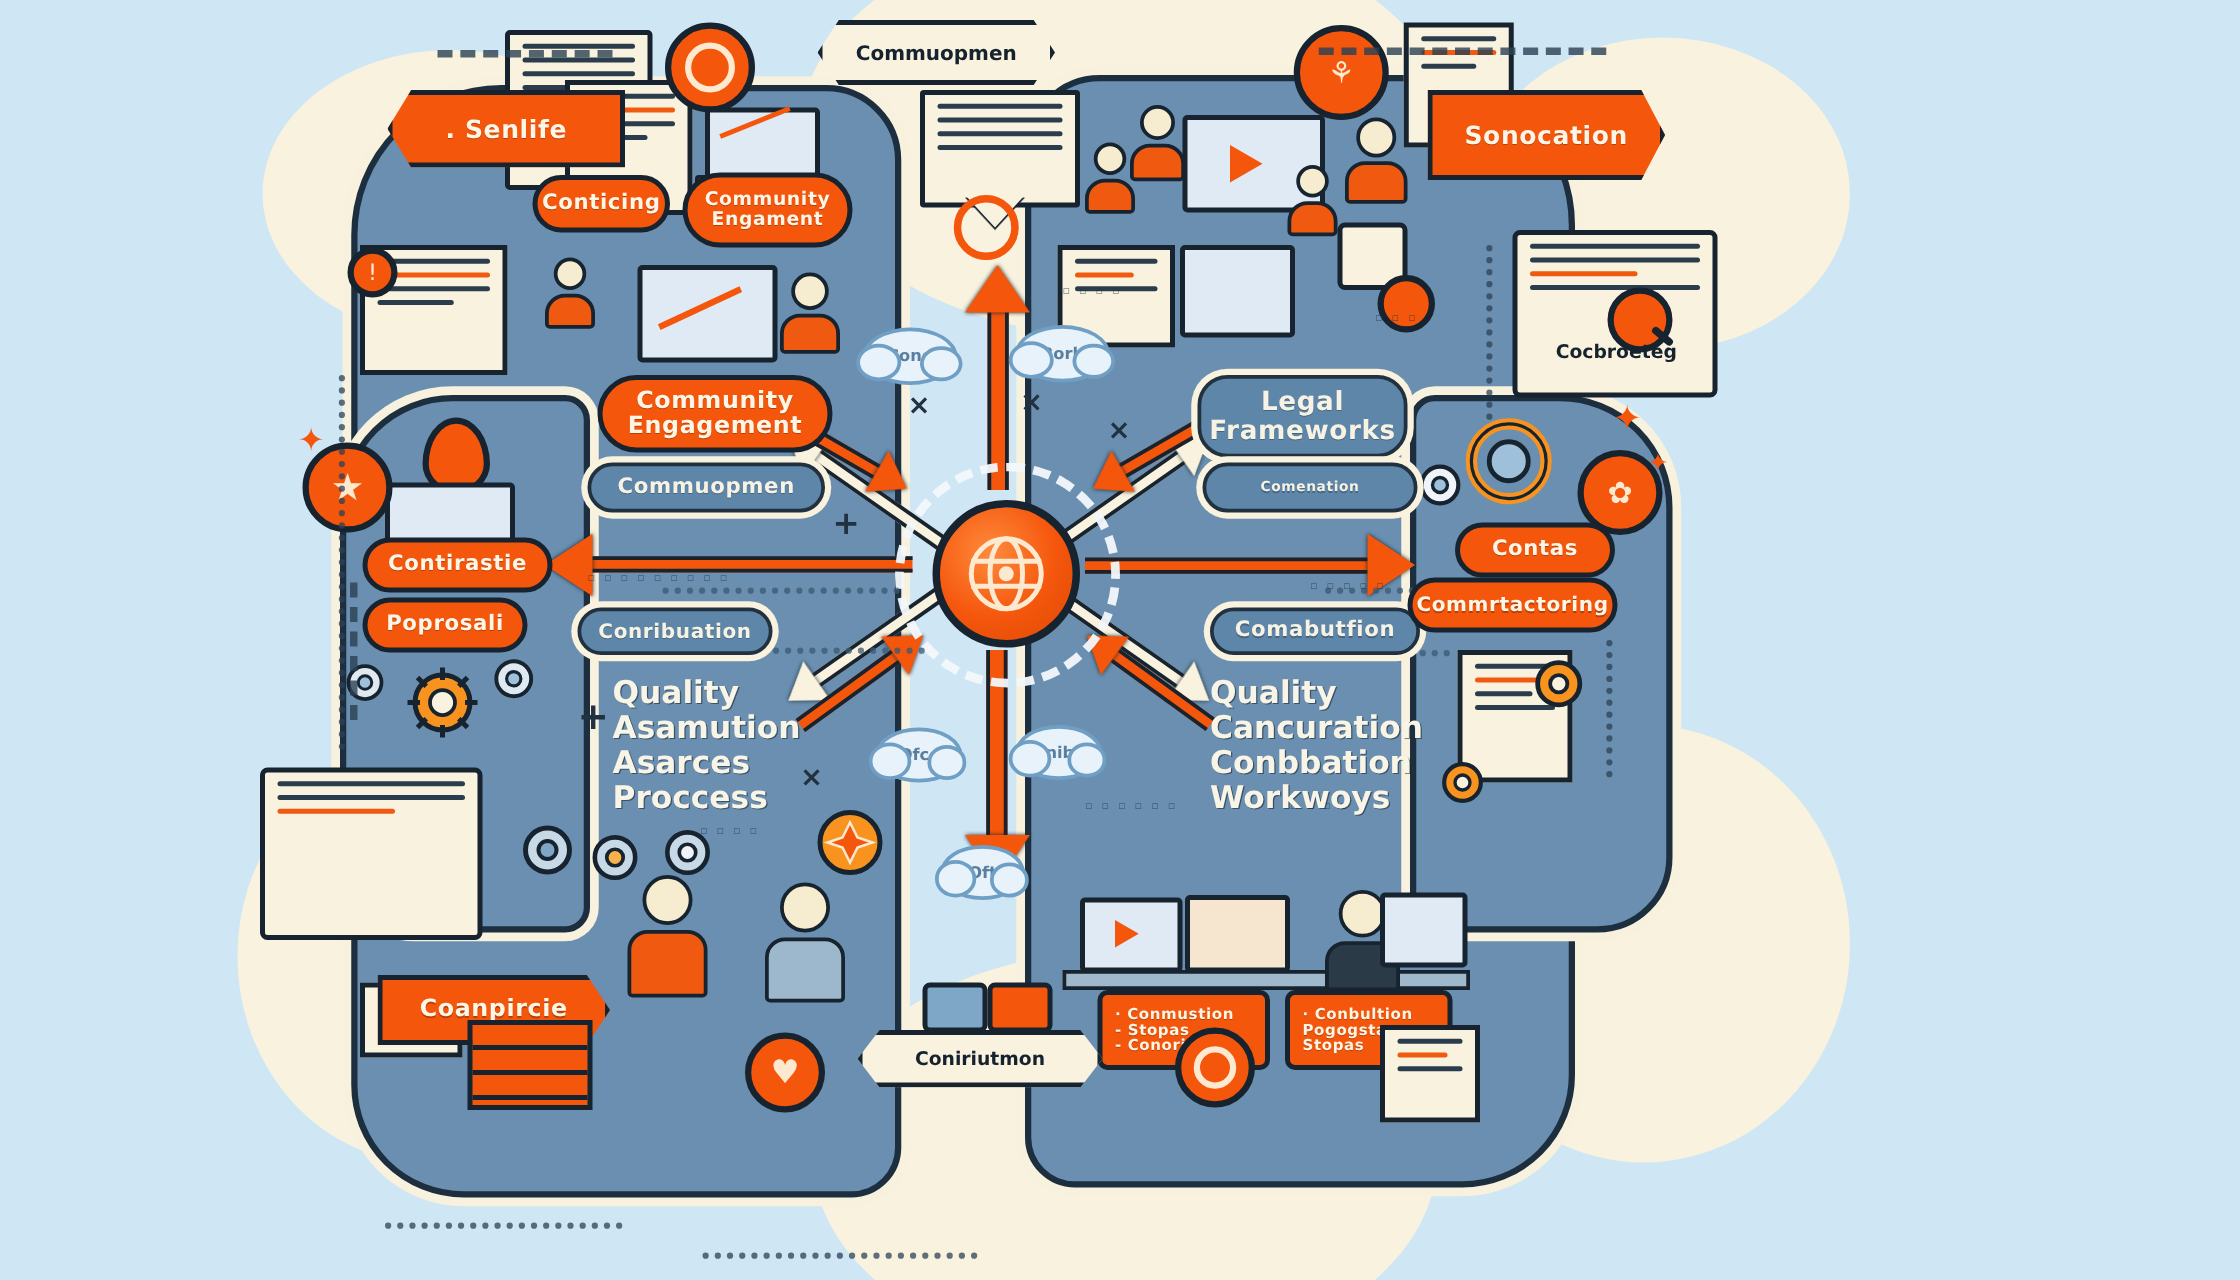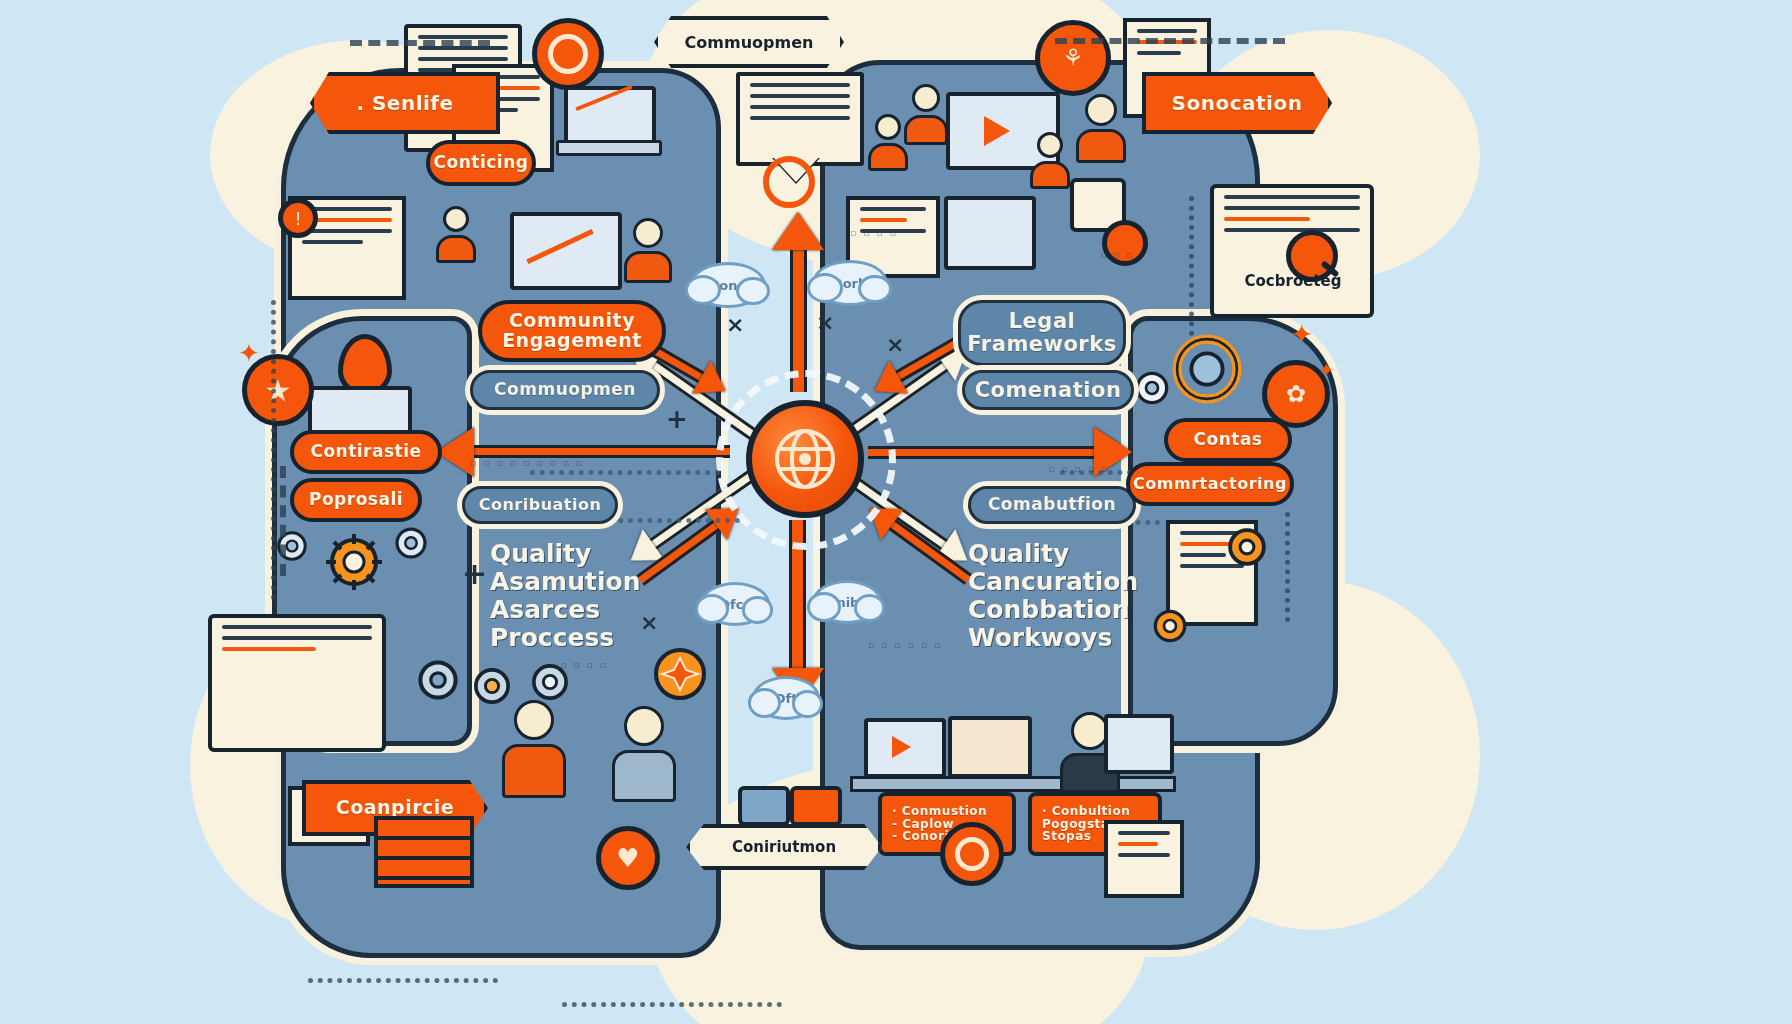--- a/index.html
+++ b/index.html
@@ -499,26 +499,29 @@
       <div class="ln"></div>
       <div class="ln"></div>
       <div class="ln"></div>
   </div>
   <div style="position:absolute;left:772px;top:156px;width:0;height:0;border-left:24px solid transparent;border-right:24px solid transparent;border-top:26px solid #f8f2de;filter:drop-shadow(0 2px 0 #17232e);"></div>
   <div class="circ" style="left:763px;top:156px;width:40px;height:40px;background:none;border:6px solid #f4560c;"></div>
 
   <div class="pill orange tag-left" style="left:310px;top:72px;width:190px;height:62px;font-size:20px;">
     <span>. Senlife</span>
   </div>
-  <div class="pill orange tag-right" style="left:1142px;top:72px;width:190px;height:62px;font-size:20px;">
+  <div class="pill orange tag-right" style="left:1142px;top:72px;width:190px;height:72px;font-size:20px;">
     <span>Sonocation</span>
   </div>
 
   <div class="pill orange round" style="left:426px;top:140px;width:110px;height:46px;font-size:17px;">
     <span>Conticing</span>
+  </div>
+  <div class="pill orange round" style="left:546px;top:138px;width:136px;height:60px;font-size:15px;padding:0 6px;">
+    <span>Community Engament</span>
   </div>
 
   <div class="pill orange round" style="left:478px;top:300px;width:188px;height:62px;font-size:19px;padding:0 8px;">
     <span>Community Engagement</span>
   </div>
   <div class="pill blue" style="left:470px;top:370px;width:190px;height:40px;font-size:17px;">
     <span>Commuopmen</span>
   </div>
 
   <div class="pill orange round" style="left:290px;top:430px;width:152px;height:44px;font-size:17px;">
@@ -535,21 +538,21 @@
   <div class="multiline" style="left:490px;top:540px;width:220px;font-size:25px;">
     <div>Quality</div>
     <div>Asamution</div>
     <div>Asarces</div>
     <div>Proccess</div>
   </div>
 
   <div class="pill blue" style="left:958px;top:300px;width:168px;height:66px;font-size:21px;padding:0 8px;line-height:1.1;border-radius:24px;">
     <span>Legal Frameworks</span>
   </div>
-  <div class="pill blue" style="left:962px;top:370px;width:172px;height:40px;font-size:21px;">
+  <div class="pill blue" style="left:962px;top:370px;width:172px;height:40px;font-size:11px;">
     <span>Comenation</span>
   </div>
   <div class="pill blue" style="left:968px;top:486px;width:168px;height:38px;font-size:17px;">
     <span>Comabutfion</span>
   </div>
 
   <div class="multiline" style="left:968px;top:540px;width:230px;font-size:25px;">
     <div>Quality</div>
     <div>Cancuration</div>
     <div>Conbbation</div>
@@ -558,21 +561,21 @@
 
   <div class="pill orange round" style="left:1164px;top:398px;width:128px;height:44px;font-size:17px;margin-top:20px;">
     <span>Contas</span>
   </div>
   <div class="pill orange round" style="left:1126px;top:462px;width:168px;height:44px;font-size:16px;">
     <span>Commrtactoring</span>
   </div>
 
   <div class="pill orange" style="left:878px;top:792px;width:138px;height:64px;font-size:12px;flex-direction:column;justify-content:center;align-items:flex-start;padding-left:10px;border-radius:8px;">
     <span>· Conmustion</span>
-    <span>- Caplow</span>
+    <span>- Stopas</span>
     <span>- Conorics</span>
   </div>
   <div class="pill orange" style="left:1028px;top:792px;width:134px;height:64px;font-size:12px;flex-direction:column;justify-content:center;align-items:flex-start;padding-left:10px;border-radius:8px;">
     <span>· Conbultion</span>
     <span>Pogogstas</span>
     <span>Stopas</span>
   </div>
 
   <div class="doc" style="left:1210px;top:184px;width:156px;height:126px;border-radius:6px;">
     <div class="ln"></div>

